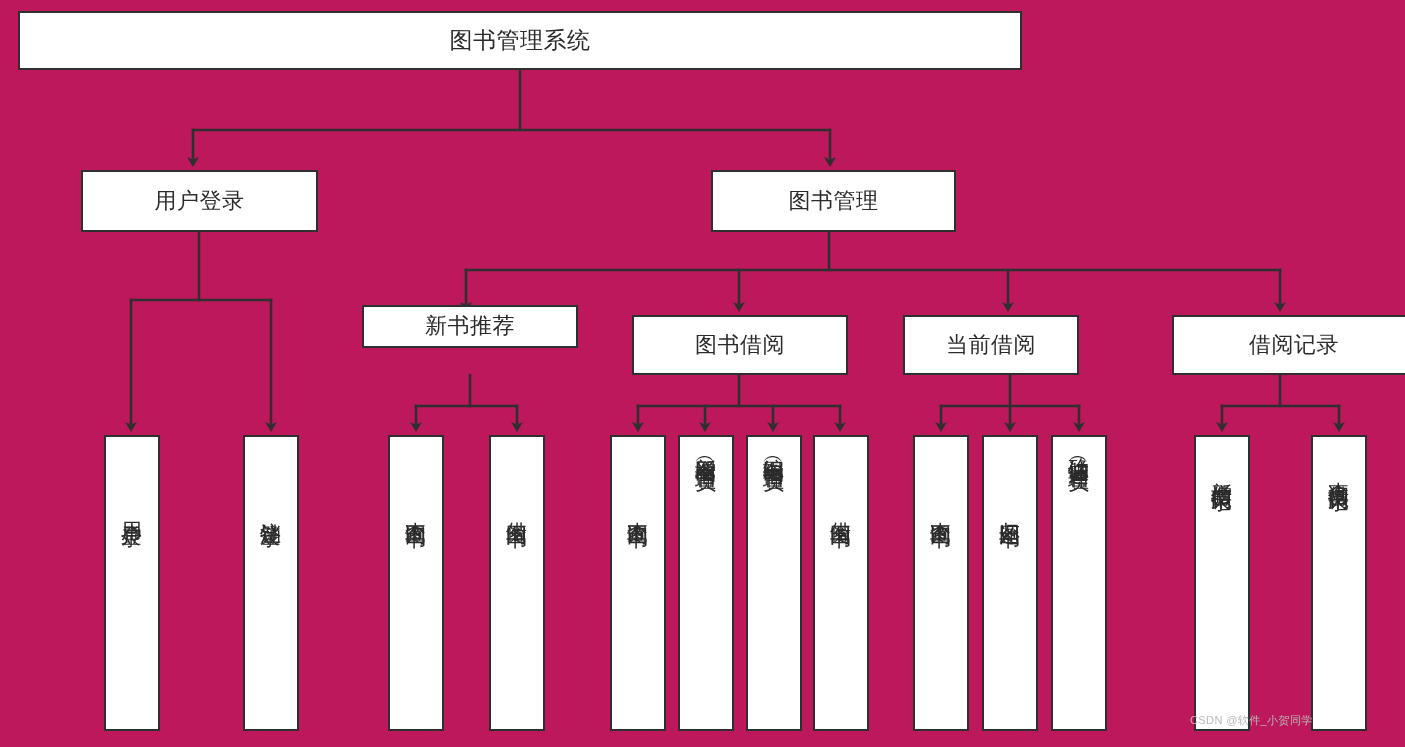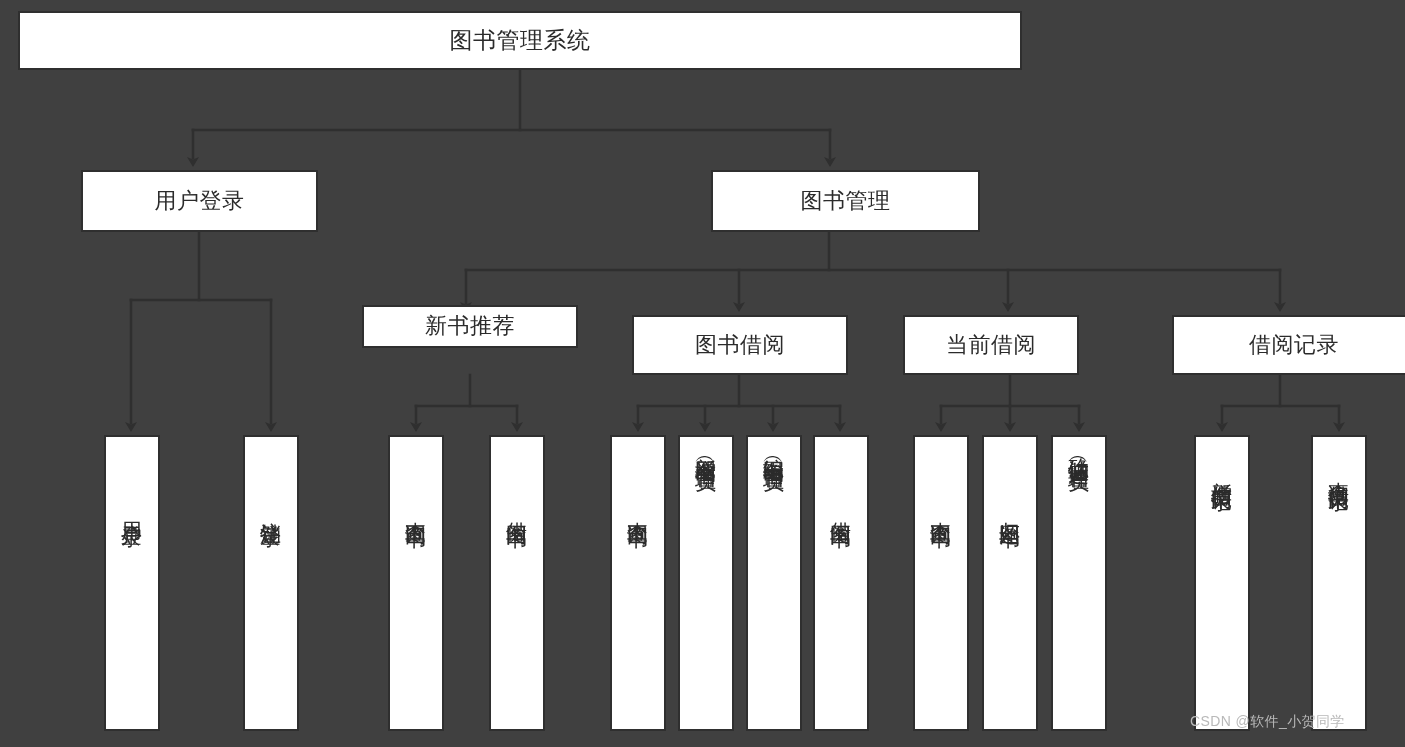--- a/index.html
+++ b/index.html
@@ -8,21 +8,21 @@
     padding: 0;
     background: #ffffff;
   }
   body {
     font-family: "Liberation Sans", "DejaVu Sans", sans-serif;
   }
   #canvas {
     position: relative;
     width: 1405px;
     height: 747px;
-    background: #404040;
+    background: #be185d;
     overflow: hidden;
   }
   svg.wires {
     position: absolute;
     left: 0;
     top: 0;
     width: 1405px;
     height: 747px;
     pointer-events: none;
   }
@@ -60,21 +60,21 @@
     writing-mode: vertical-rl;
     text-orientation: upright;
     font-size: 21px;
     line-height: 1.0;
     letter-spacing: 2px;
   }
   .watermark {
     position: absolute;
     left: 1190px;
     top: 713px;
-    font-size: 14px;
+    font-size: 11px;
     color: #b9b9b9;
     white-space: nowrap;
     letter-spacing: 0.4px;
   }
 </style>
 </head>
 <body>
 
 <div id="canvas">
 
@@ -133,21 +133,21 @@
   </svg>
 
   <div class="node horiz root" style="left:18px; top:11px; width:1004px; height:59px;">
     <span class="lbl">图书管理系统</span>
   </div>
 
   <div class="node horiz" style="left:81px; top:170px; width:237px; height:62px;">
     <span class="lbl">用户登录</span>
   </div>
 
-  <div class="node horiz" style="left:711px; top:170px; width:269px; height:62px;justify-content:center;">
+  <div class="node horiz" style="left:711px; top:170px; width:245px; height:62px;justify-content:center;">
     <span class="lbl">图书管理</span>
   </div>
 
   <div class="node horiz" style="left:362px; top:305px; width:216px; height:43px;">
     <span class="lbl">新书推荐</span>
   </div>
 
   <div class="node horiz" style="left:632px; top:315px; width:216px; height:60px;">
     <span class="lbl">图书借阅</span>
   </div>

